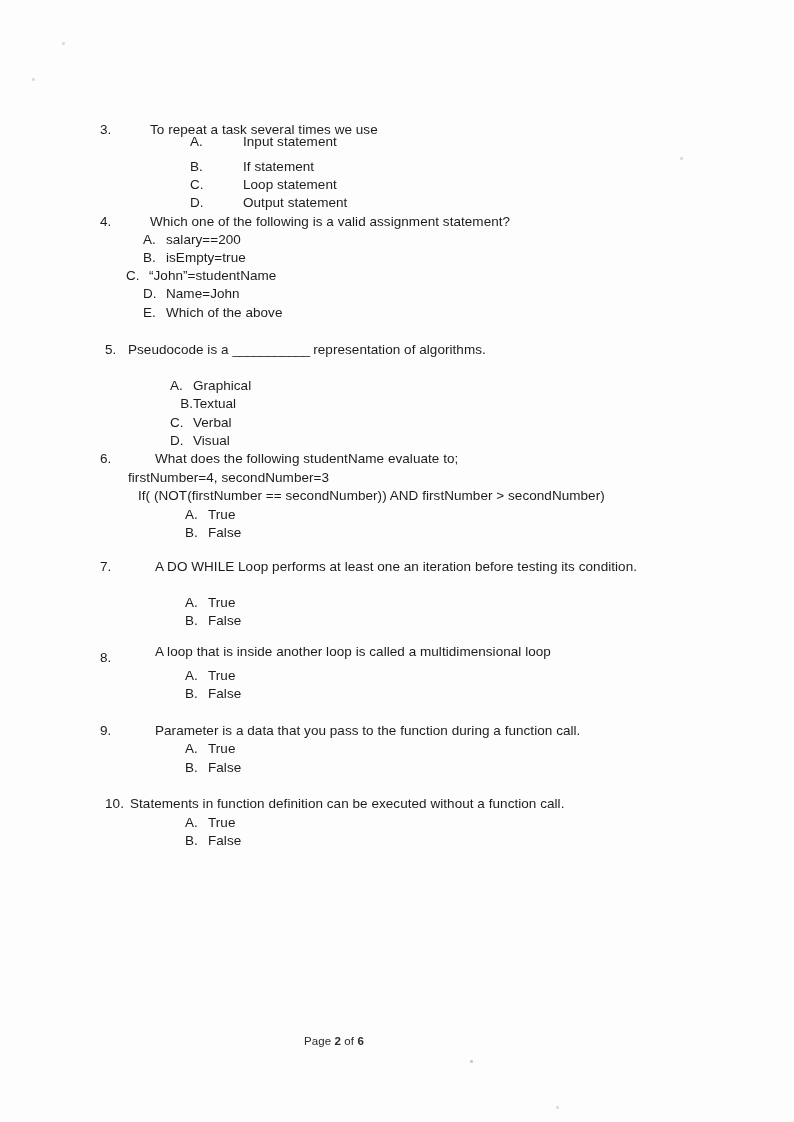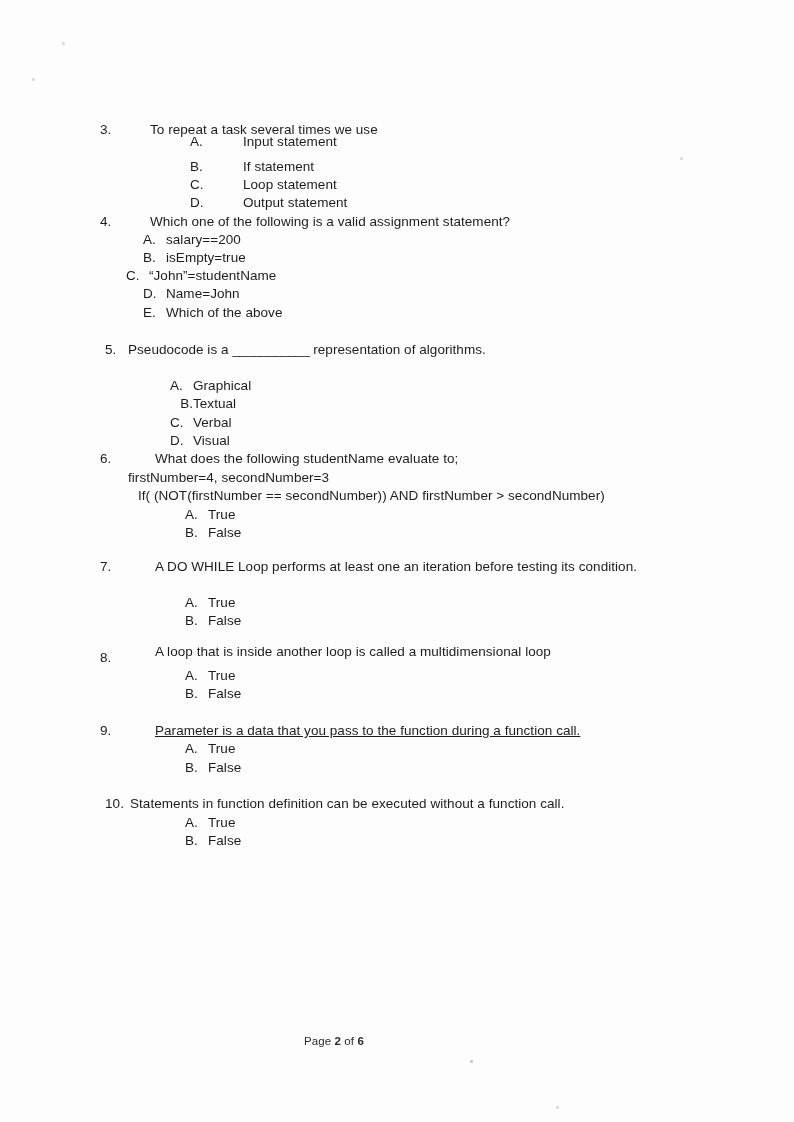--- a/index.html
+++ b/index.html
@@ -182,21 +182,21 @@
       <div class="opt tight" style="left:185px; top:668px;">
         <span class="lt">A.</span><span>True</span>
       </div>
       <div class="opt tight" style="left:185px; top:686px;">
         <span class="lt">B.</span><span>False</span>
       </div>
     </div>
 
     <div>
       <div class="qnum" style="left:100px; top:723px;">9.</div>
-      <div class="qtext" style="left:155px; top:723px;text-decoration:underline;">Parameter is a data that you pass to the function during a function call.</div>
+      <div class="qtext" style="left:155px; top:723px;">Parameter is a data that you pass to the function during a function call.</div>
 
       <div class="opt tight" style="left:185px; top:741px;">
         <span class="lt">A.</span><span>True</span>
       </div>
       <div class="opt tight" style="left:185px; top:760px;">
         <span class="lt">B.</span><span>False</span>
       </div>
     </div>
 
     <div>

